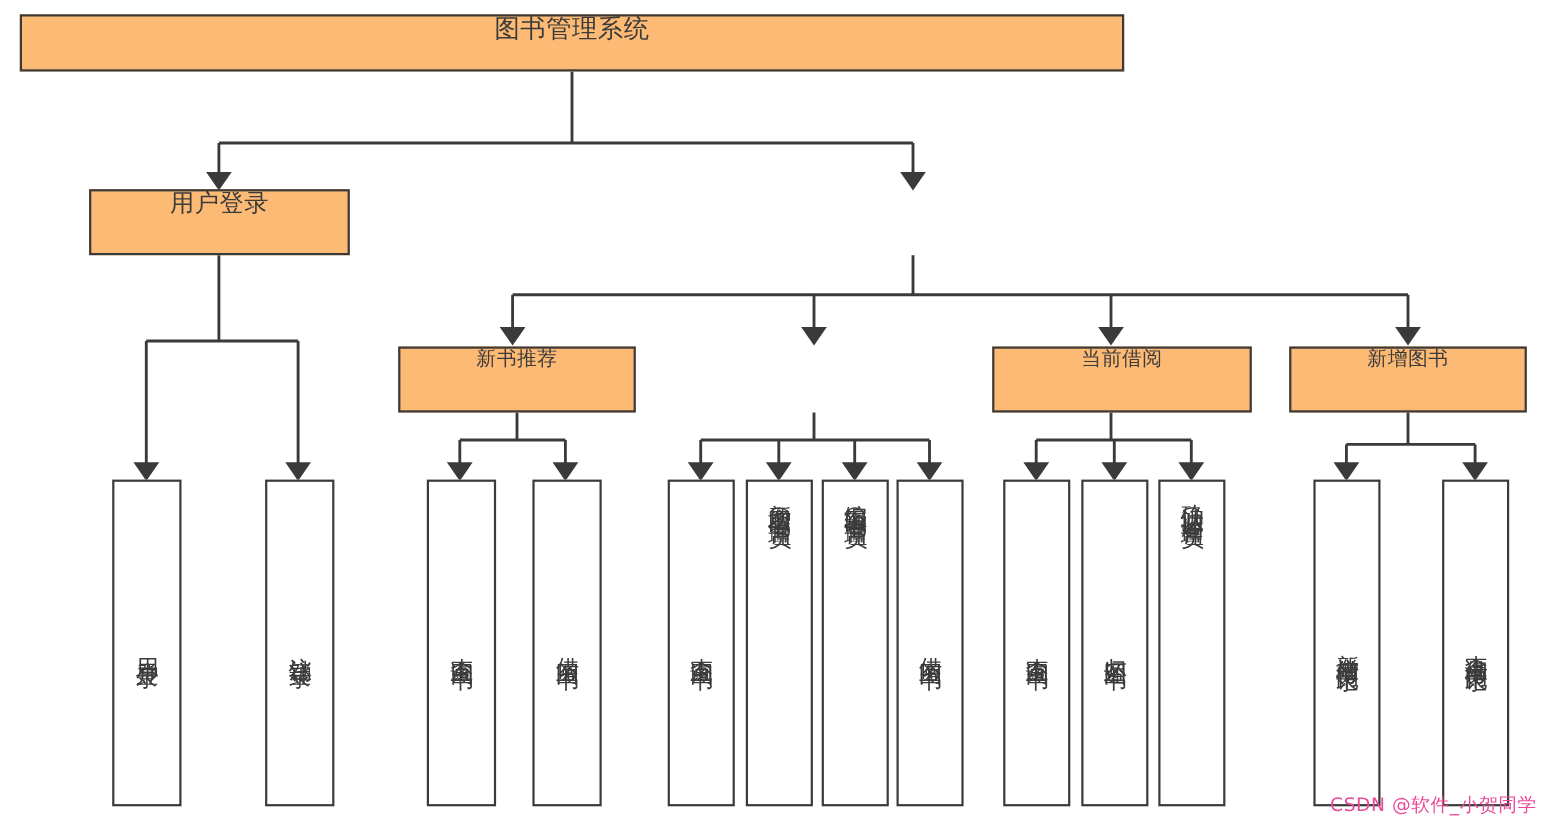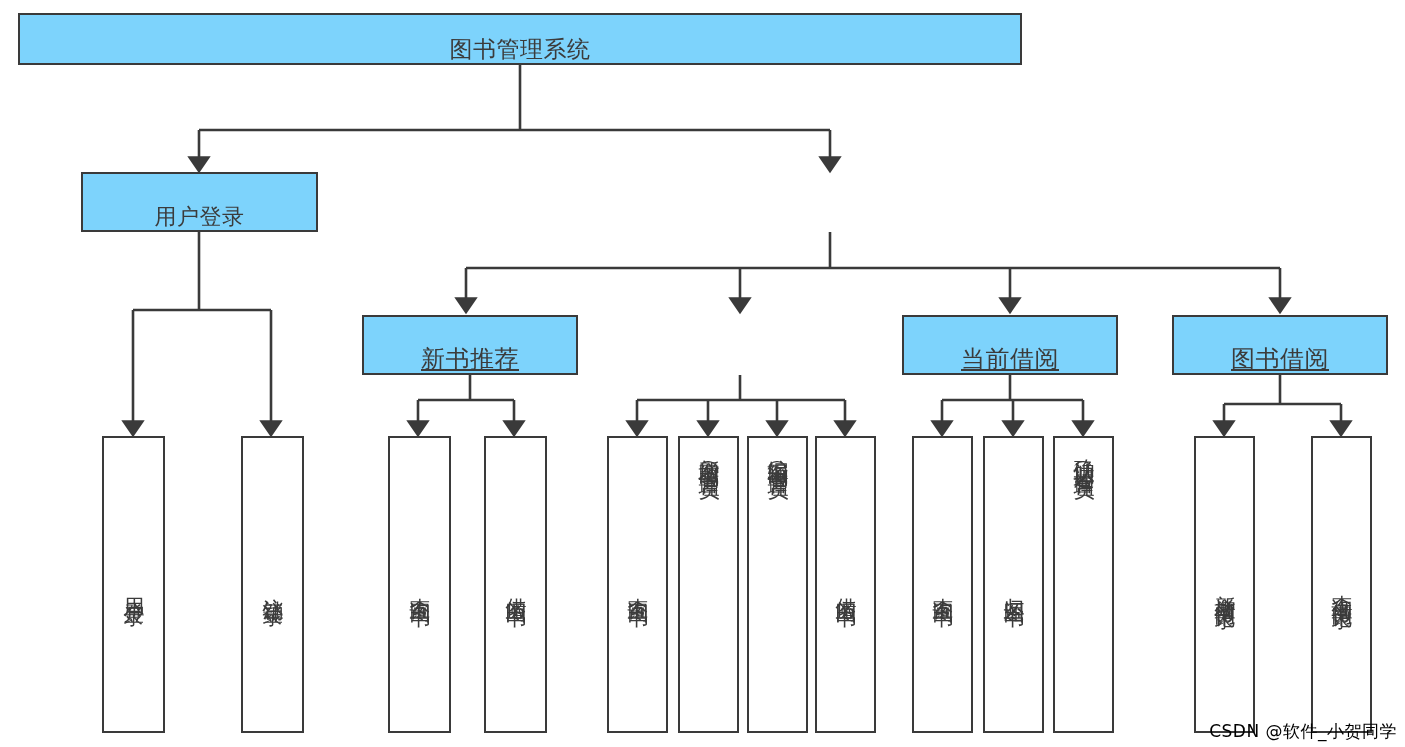--- a/index.html
+++ b/index.html
@@ -24,36 +24,36 @@
     position: absolute;
     left: 0;
     top: 0;
     width: 1405px;
     height: 747px;
     display: block;
   }
   .node-box {
     position: absolute;
     box-sizing: border-box;
-    background: #7dd3fc;
+    background: #fdba74;
     border: 2px solid #3a3a3a;
     display: flex;
-    align-items: flex-end;
+    align-items: flex-start;
     justify-content: center;
     color: #3b3b3b;
   }
   .node-label {
     color: #3b3b3b;
     line-height: 1.12;
     white-space: nowrap;
     letter-spacing: 0.5px;
   }
   .level0 .node-label { font-size: 23px; }
   .level1 .node-label { font-size: 22px; }
-  .level2 .node-label { font-size: 24px; text-decoration: underline; }
+  .level2 .node-label { font-size: 18px; }
 
   .leaf-box {
     position: absolute;
     box-sizing: border-box;
     background: #ffffff;
     border: 2px solid #3a3a3a;
     display: flex;
     align-items: flex-start;
     justify-content: center;
     overflow: hidden;
@@ -67,21 +67,21 @@
     letter-spacing: 3px;
     line-height: 1.0;
     padding-top: 4px;
     white-space: nowrap;
   }
   .watermark {
     position: absolute;
     right: 8px;
     bottom: 4px;
     font-size: 17px;
-    color: #000000;
+    color: #ec4899;
     letter-spacing: 0.5px;
     user-select: none;
     white-space: nowrap;
     margin-top: 28px;
   }
 </style>
 </head>
 <body>
 
 <div id="diagram-root">
@@ -140,25 +140,25 @@
     <span class="node-label">图书管理系统</span>
   </div>
 
   <div class="node-box level1" style="left:81px; top:172px; width:237px; height:60px;">
     <span class="node-label">用户登录</span>
   </div>
 
   <div class="node-box level2" style="left:362px; top:315px; width:216px; height:60px;">
     <span class="node-label">新书推荐</span>
   </div>
-  <div class="node-box level2" style="left:902px; top:315px; width:216px; height:60px;">
+  <div class="node-box level2" style="left:902px; top:315px; width:236px; height:60px;">
     <span class="node-label">当前借阅</span>
   </div>
   <div class="node-box level2" style="left:1172px; top:315px; width:216px; height:60px;">
-    <span class="node-label">图书借阅</span>
+    <span class="node-label">新增图书</span>
   </div>
 
   <div class="leaf-box center-v" style="left:102px; top:436px; width:63px; height:297px;">
     <span class="leaf-label">用户登录</span>
   </div>
   <div class="leaf-box center-v" style="left:241px; top:436px; width:63px; height:297px;">
     <span class="leaf-label">注销登录</span>
   </div>
 
   <div class="leaf-box center-v" style="left:388px; top:436px; width:63px; height:297px;">

